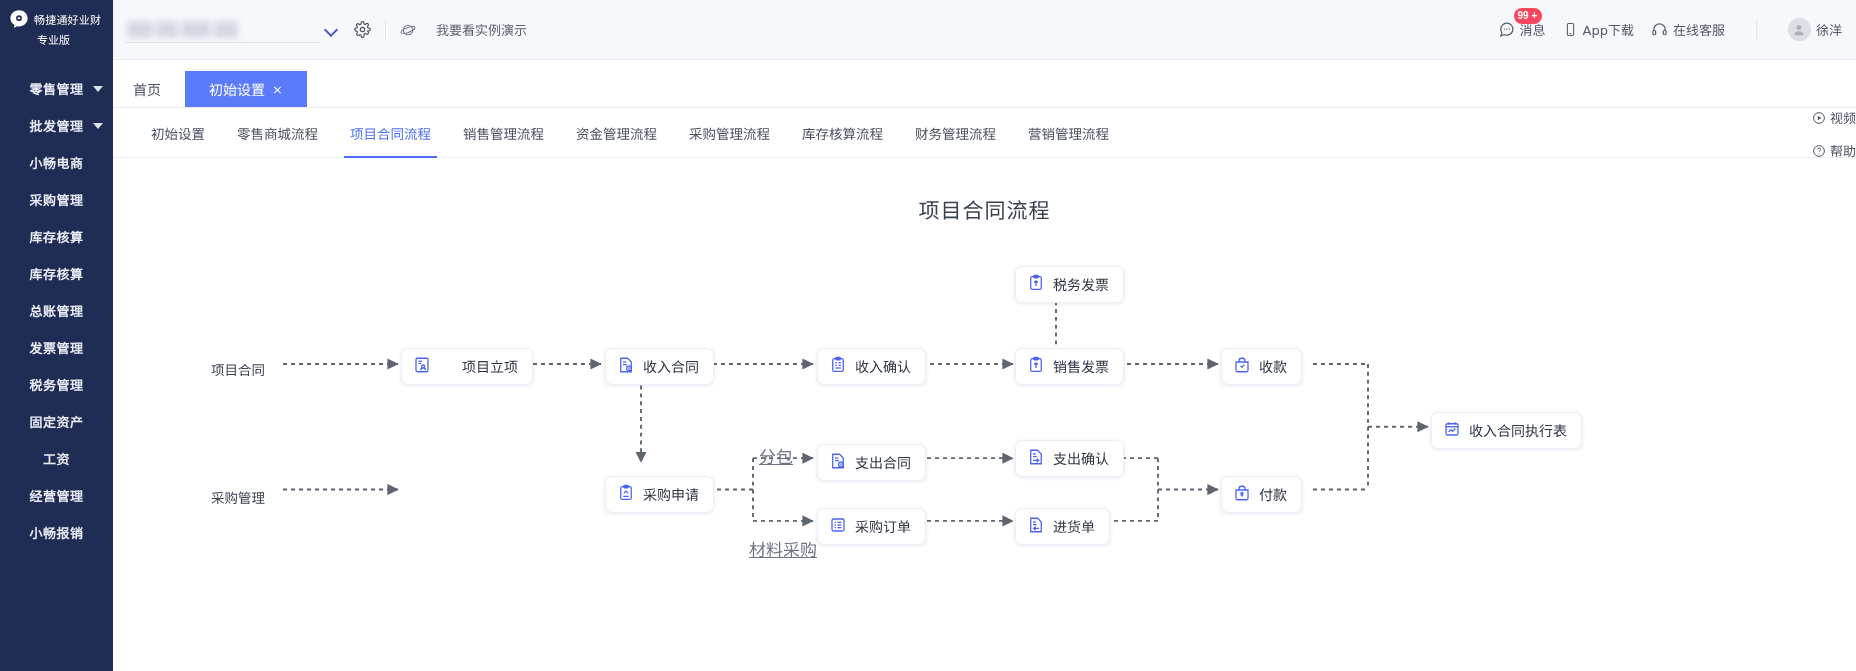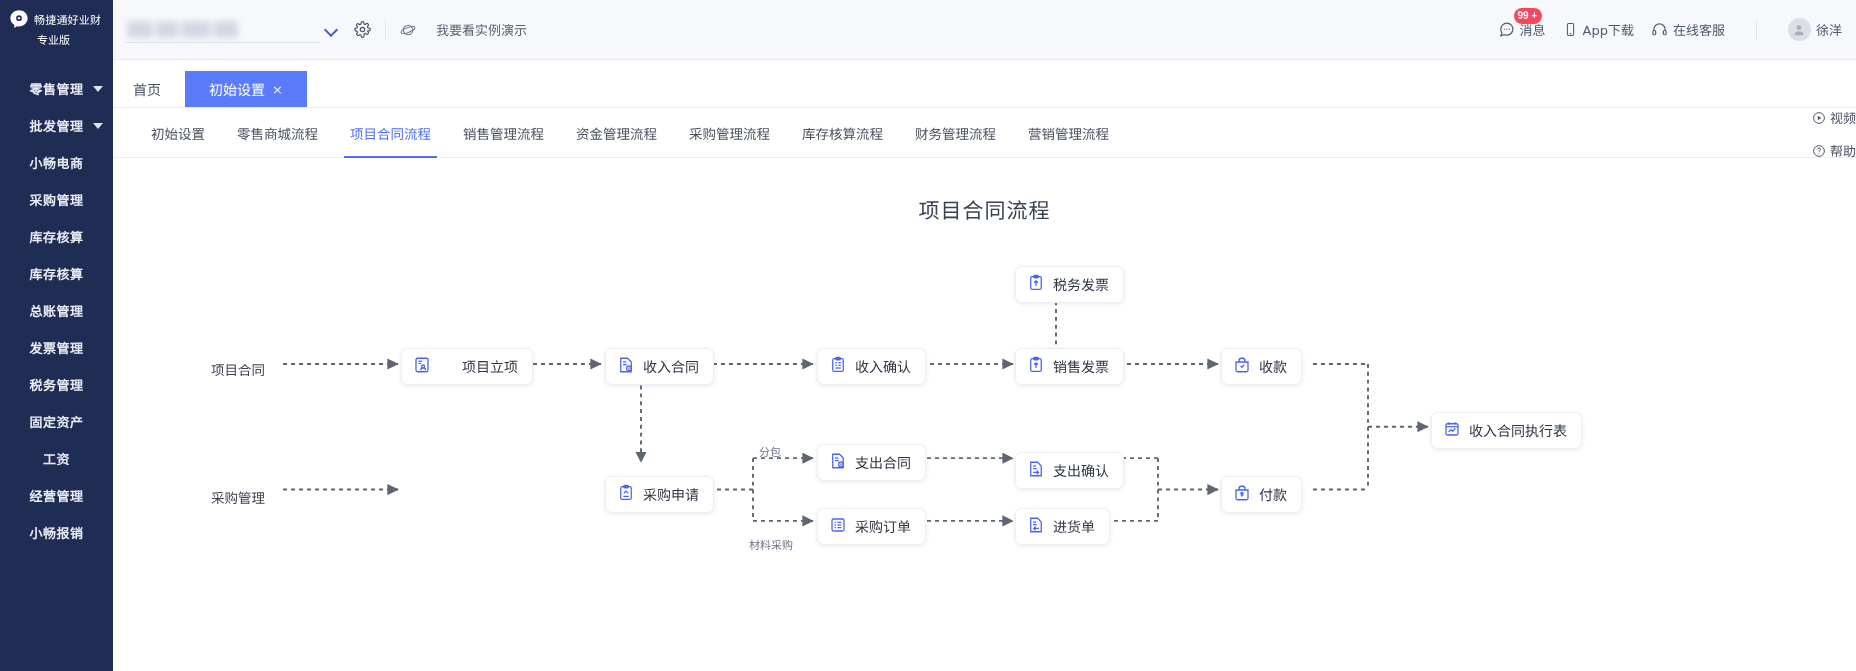--- a/index.html
+++ b/index.html
@@ -147,22 +147,23 @@
   .node {
     position: absolute; height: 37px; border-radius: 7px; background: #fff;
     border: 1px solid #eceef5; box-shadow: 0 1px 4px rgba(80,90,140,.13);
     display: flex; align-items: center; gap: 8px; padding: 0 14px 0 11px;
     font-size: 14px; color: #2f3644; white-space: nowrap; cursor: pointer;
     font-family: "DejaVu Sans", sans-serif;
     justify-content: flex-end;
   }
   .node .nlabel { line-height: 1; }
   .edge-label {
-    position: absolute; font-size: 11px; color: #6c7486; white-space: nowrap;
+    position: absolute; font-size: 17px; color: #6c7486; white-space: nowrap;
     font-family: "DejaVu Sans", sans-serif;
+    text-decoration: underline;
   }
   svg.wires { position: absolute; inset: 0; width: 100%; height: 100%; pointer-events: none; }
 </style>
 </head>
 <body>
 
 <div id="app">
 
   <aside class="sidebar">
     <div class="logo-wrap">
@@ -527,21 +528,21 @@
             <path d="M5 3h9l5 5v13H5z"></path>
             <line x1="8" y1="8" x2="12.5" y2="8"></line>
             <line x1="8" y1="11.5" x2="13" y2="11.5"></line>
             <circle cx="16" cy="16.5" r="3.2"></circle>
             <path d="M16 15v3"></path>
           </svg>
         </span>
         <span class="nlabel">支出合同</span>
       </div>
 
-      <div class="node" style="left:902px;top:294px;">
+      <div class="node" style="left:902px;top:282px;">
         <span>
           <svg width="18" height="18" viewBox="0 0 24 24" fill="none" stroke="#4b63f0" stroke-width="1.7">
             <path d="M5 3h9l5 5v13H5z"></path>
             <line x1="8" y1="8" x2="12" y2="8"></line>
             <line x1="8" y1="11.5" x2="13" y2="11.5"></line>
             <path d="M8 16.5h7M13 14l2.4 2.5L13 19"></path>
           </svg>
         </span>
         <span class="nlabel">支出确认</span>
       </div>

